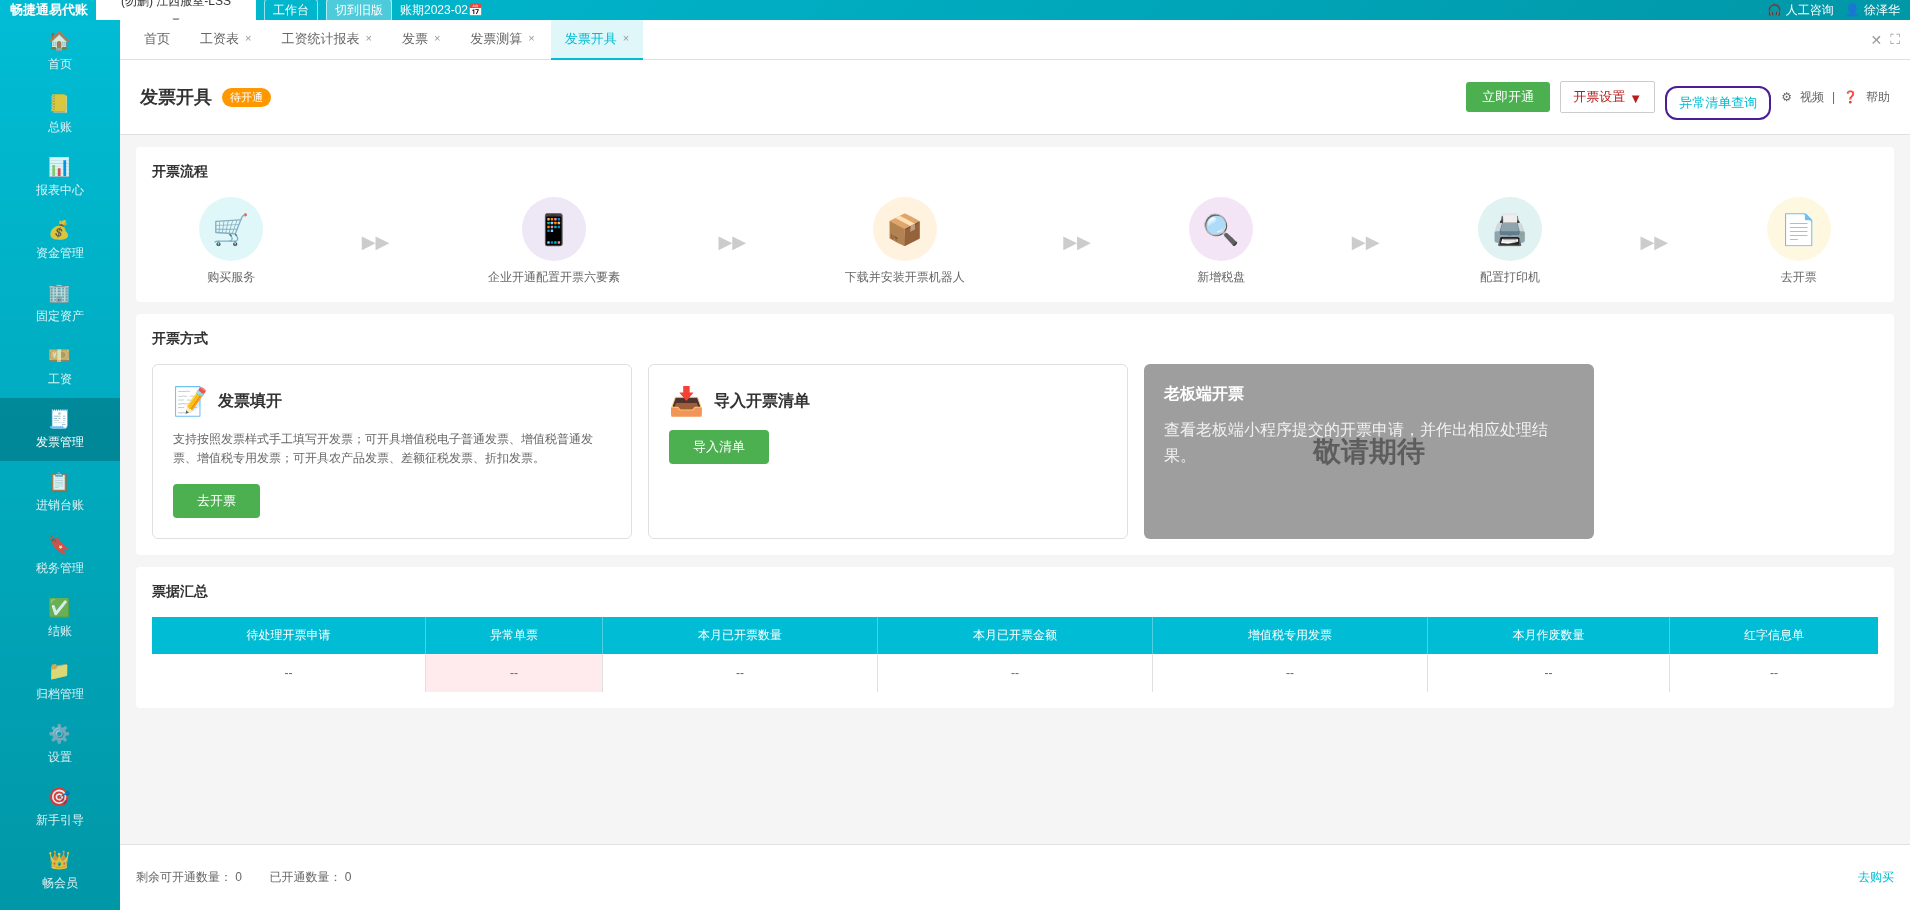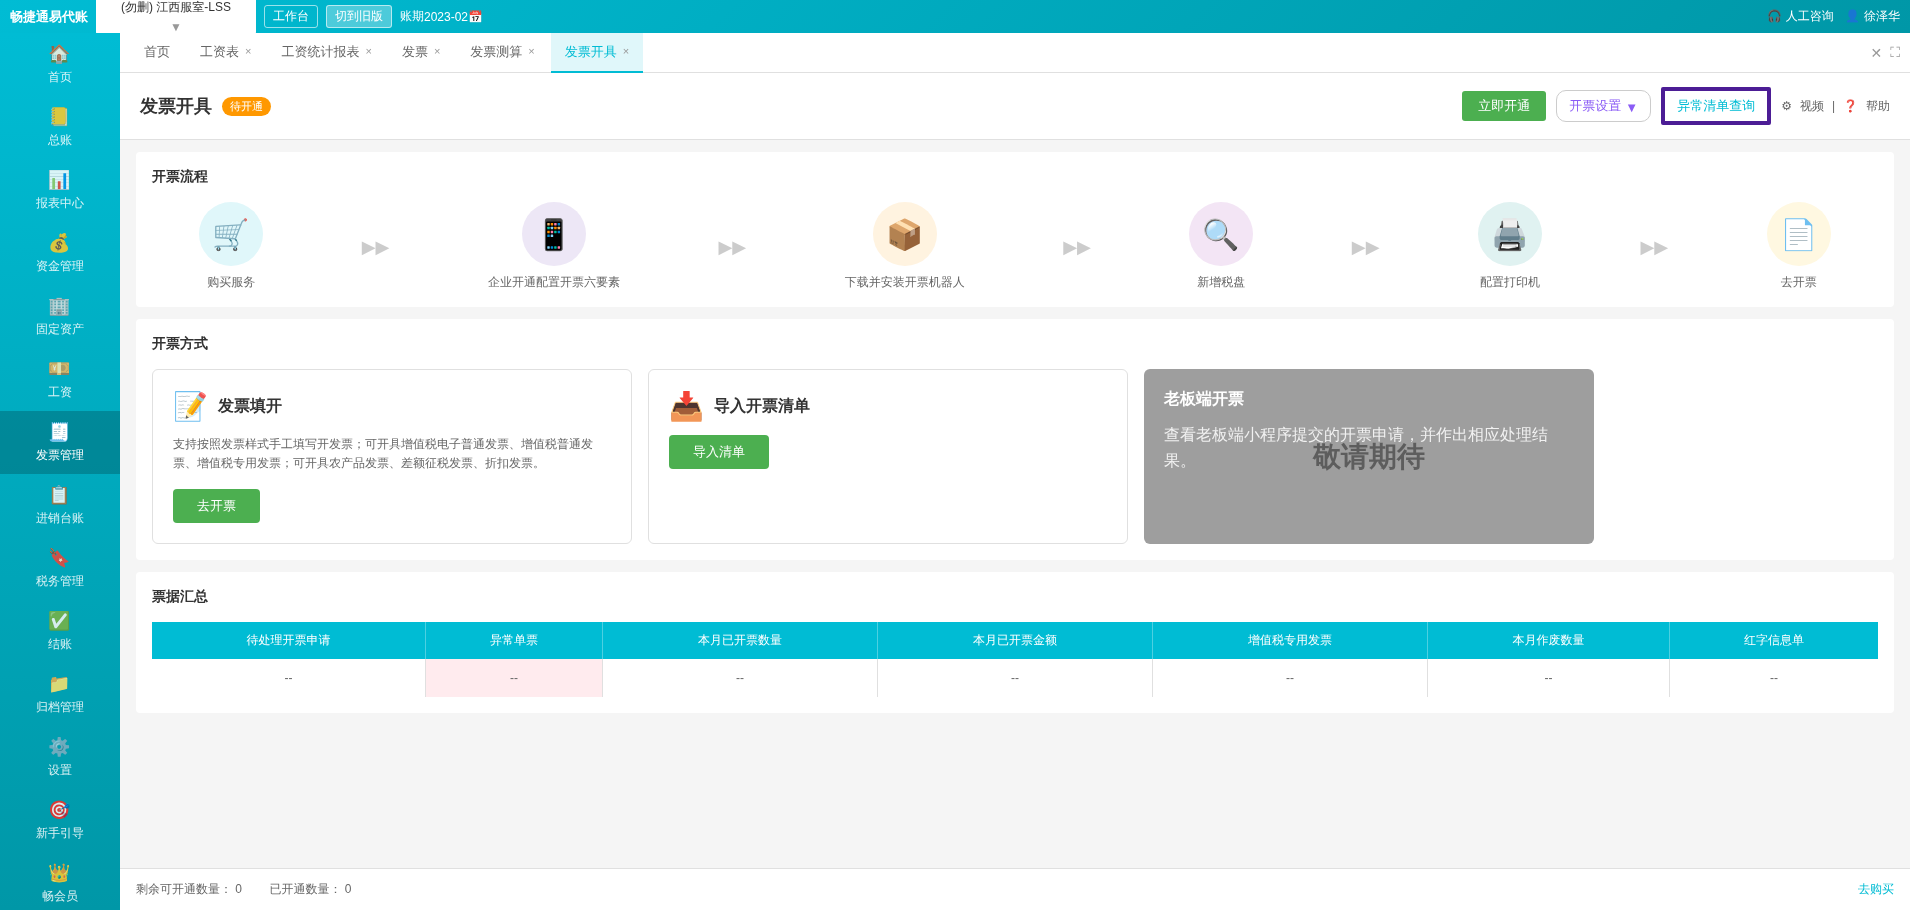--- a/index.html
+++ b/index.html
@@ -1,20 +1,20 @@
 <!DOCTYPE html>
 <html><head>
   <meta charset="utf-8">
   <style>
     * { box-sizing: border-box; margin: 0; padding: 0; }
     body { font-family: 'Microsoft YaHei', Arial, sans-serif; font-size: 13px; background: #f5f5f5; display: flex; flex-direction: column; height: 910px; overflow: hidden; }
 
     
     .top-bar {
-      height: 33px;
+      height: 20px;
       background: linear-gradient(135deg, #00bcd4, #0097a7);
       display: flex;
       align-items: center;
       padding: 0 10px;
       color: white;
       flex-shrink: 0;
       justify-content: space-between;
     }
     .top-bar-left { display: flex; align-items: center; gap: 8px; }
     .top-bar-logo { font-size: 13px; font-weight: bold; color: white; }
@@ -139,38 +139,39 @@
       background: #4caf50;
       color: white;
       border: none;
       padding: 6px 16px;
       border-radius: 3px;
       font-size: 13px;
       cursor: pointer;
     }
     .btn-outline {
       background: white;
-      color: #8b5cf6;
+      color: #b91c1c;
       border: 1px solid #ccc;
       padding: 6px 12px;
-      border-radius: 10px;
+      border-radius: 2px;
       font-size: 13px;
       cursor: pointer;
       display: flex;
       align-items: flex-end;
       gap: 4px;
     }
     .btn-teal {
       background: white;
       color: #00bcd4;
-      border: 4px solid #4c1d95;
+      border: 2px solid #4c1d95;
       padding: 6px 12px;
-      border-radius: 2px;
+      border-radius: 12px;
       font-size: 13px;
       cursor: pointer;
+      margin-top: 12px;
     }
     .page-actions-right { display: flex; align-items: center; gap: 8px; font-size: 12px; color: #666; }
 
     
     .section { background: white; margin: 12px 16px; border-radius: 4px; padding: 16px; }
     .section-title { font-size: 14px; font-weight: bold; color: #333; margin-bottom: 16px; }
 
     
     .flow-steps { display: flex; align-items: center; justify-content: space-around; }
     .flow-step { display: flex; flex-direction: column; align-items: center; gap: 8px; }
@@ -249,21 +250,21 @@
       color: #666;
       border-right: 1px solid #e0e0e0;
     }
     .td-highlight { background: #ffebee; }
     .summary-table tr td:last-child, .summary-table tr th:last-child { border-right: none; }
 
     
     .bottom-bar {
       background: white;
       border-top: 1px solid #e0e0e0;
-      padding: 12px 16px;
+      padding: 24px 16px;
       display: flex;
       align-items: center;
       justify-content: space-between;
       font-size: 12px;
       color: #666;
       flex-shrink: 0;
     }
     .bottom-bar-link { color: #00bcd4; cursor: pointer; }
   </style>
 </head>

